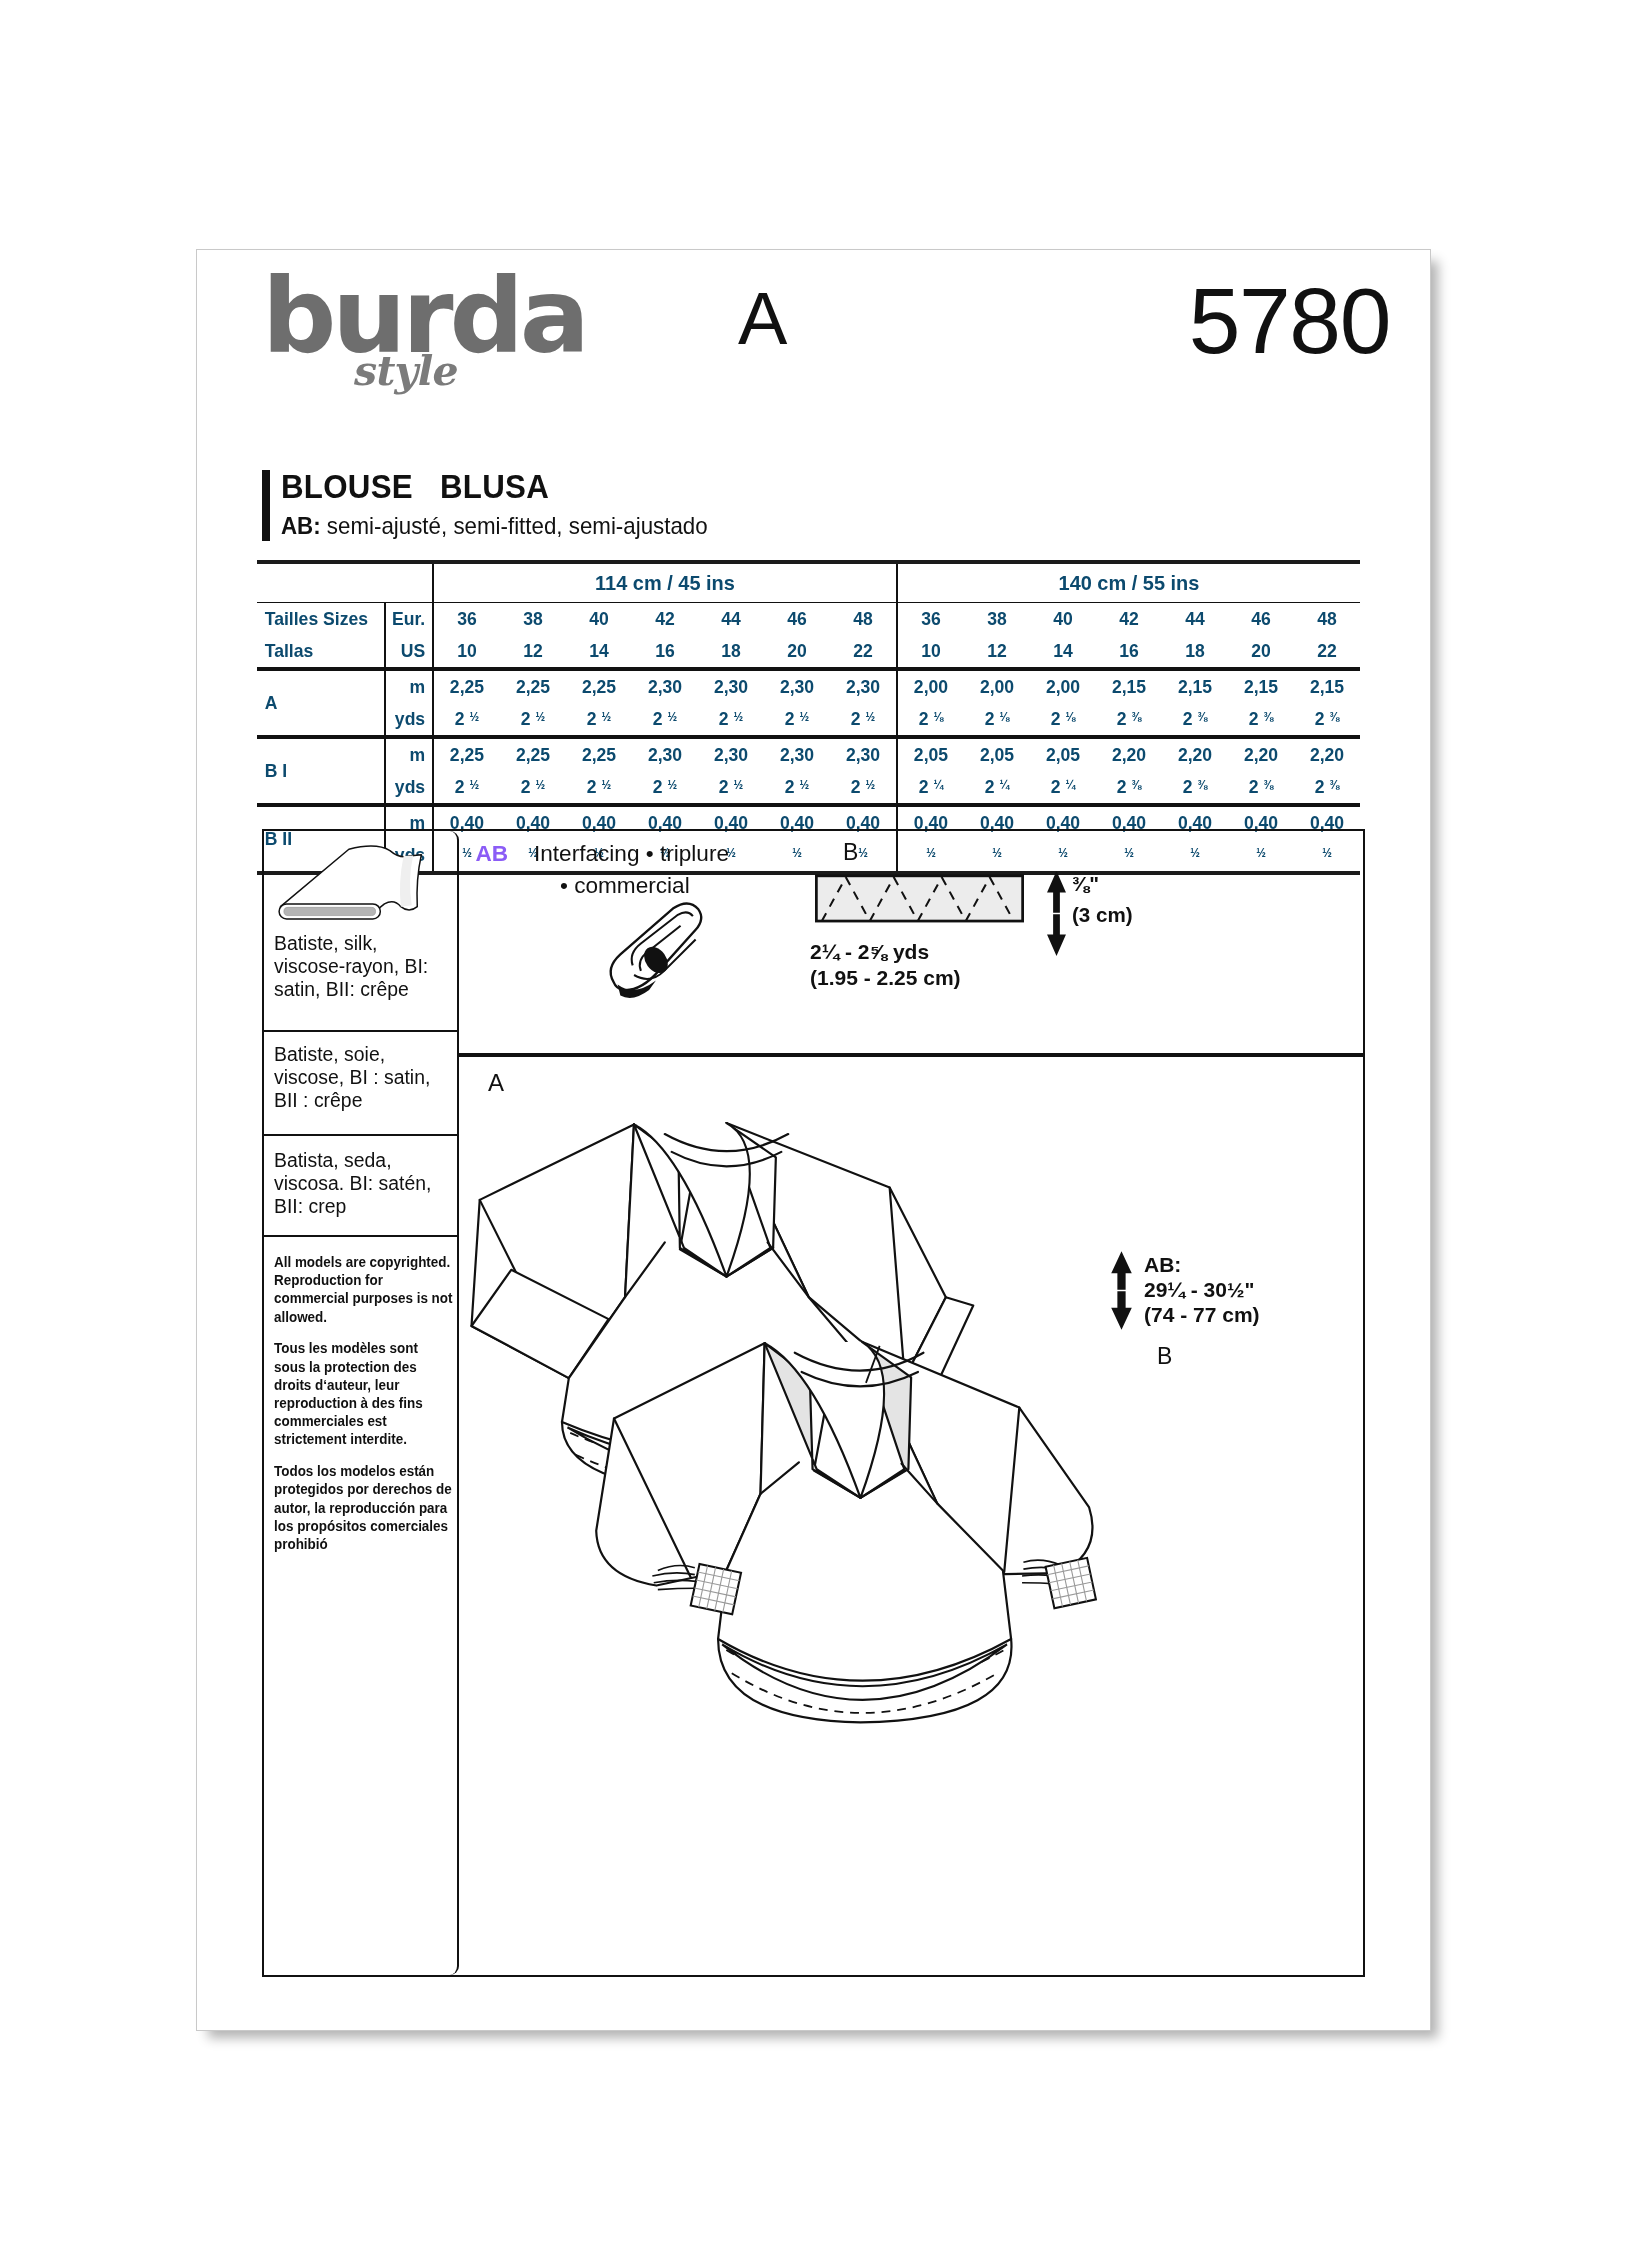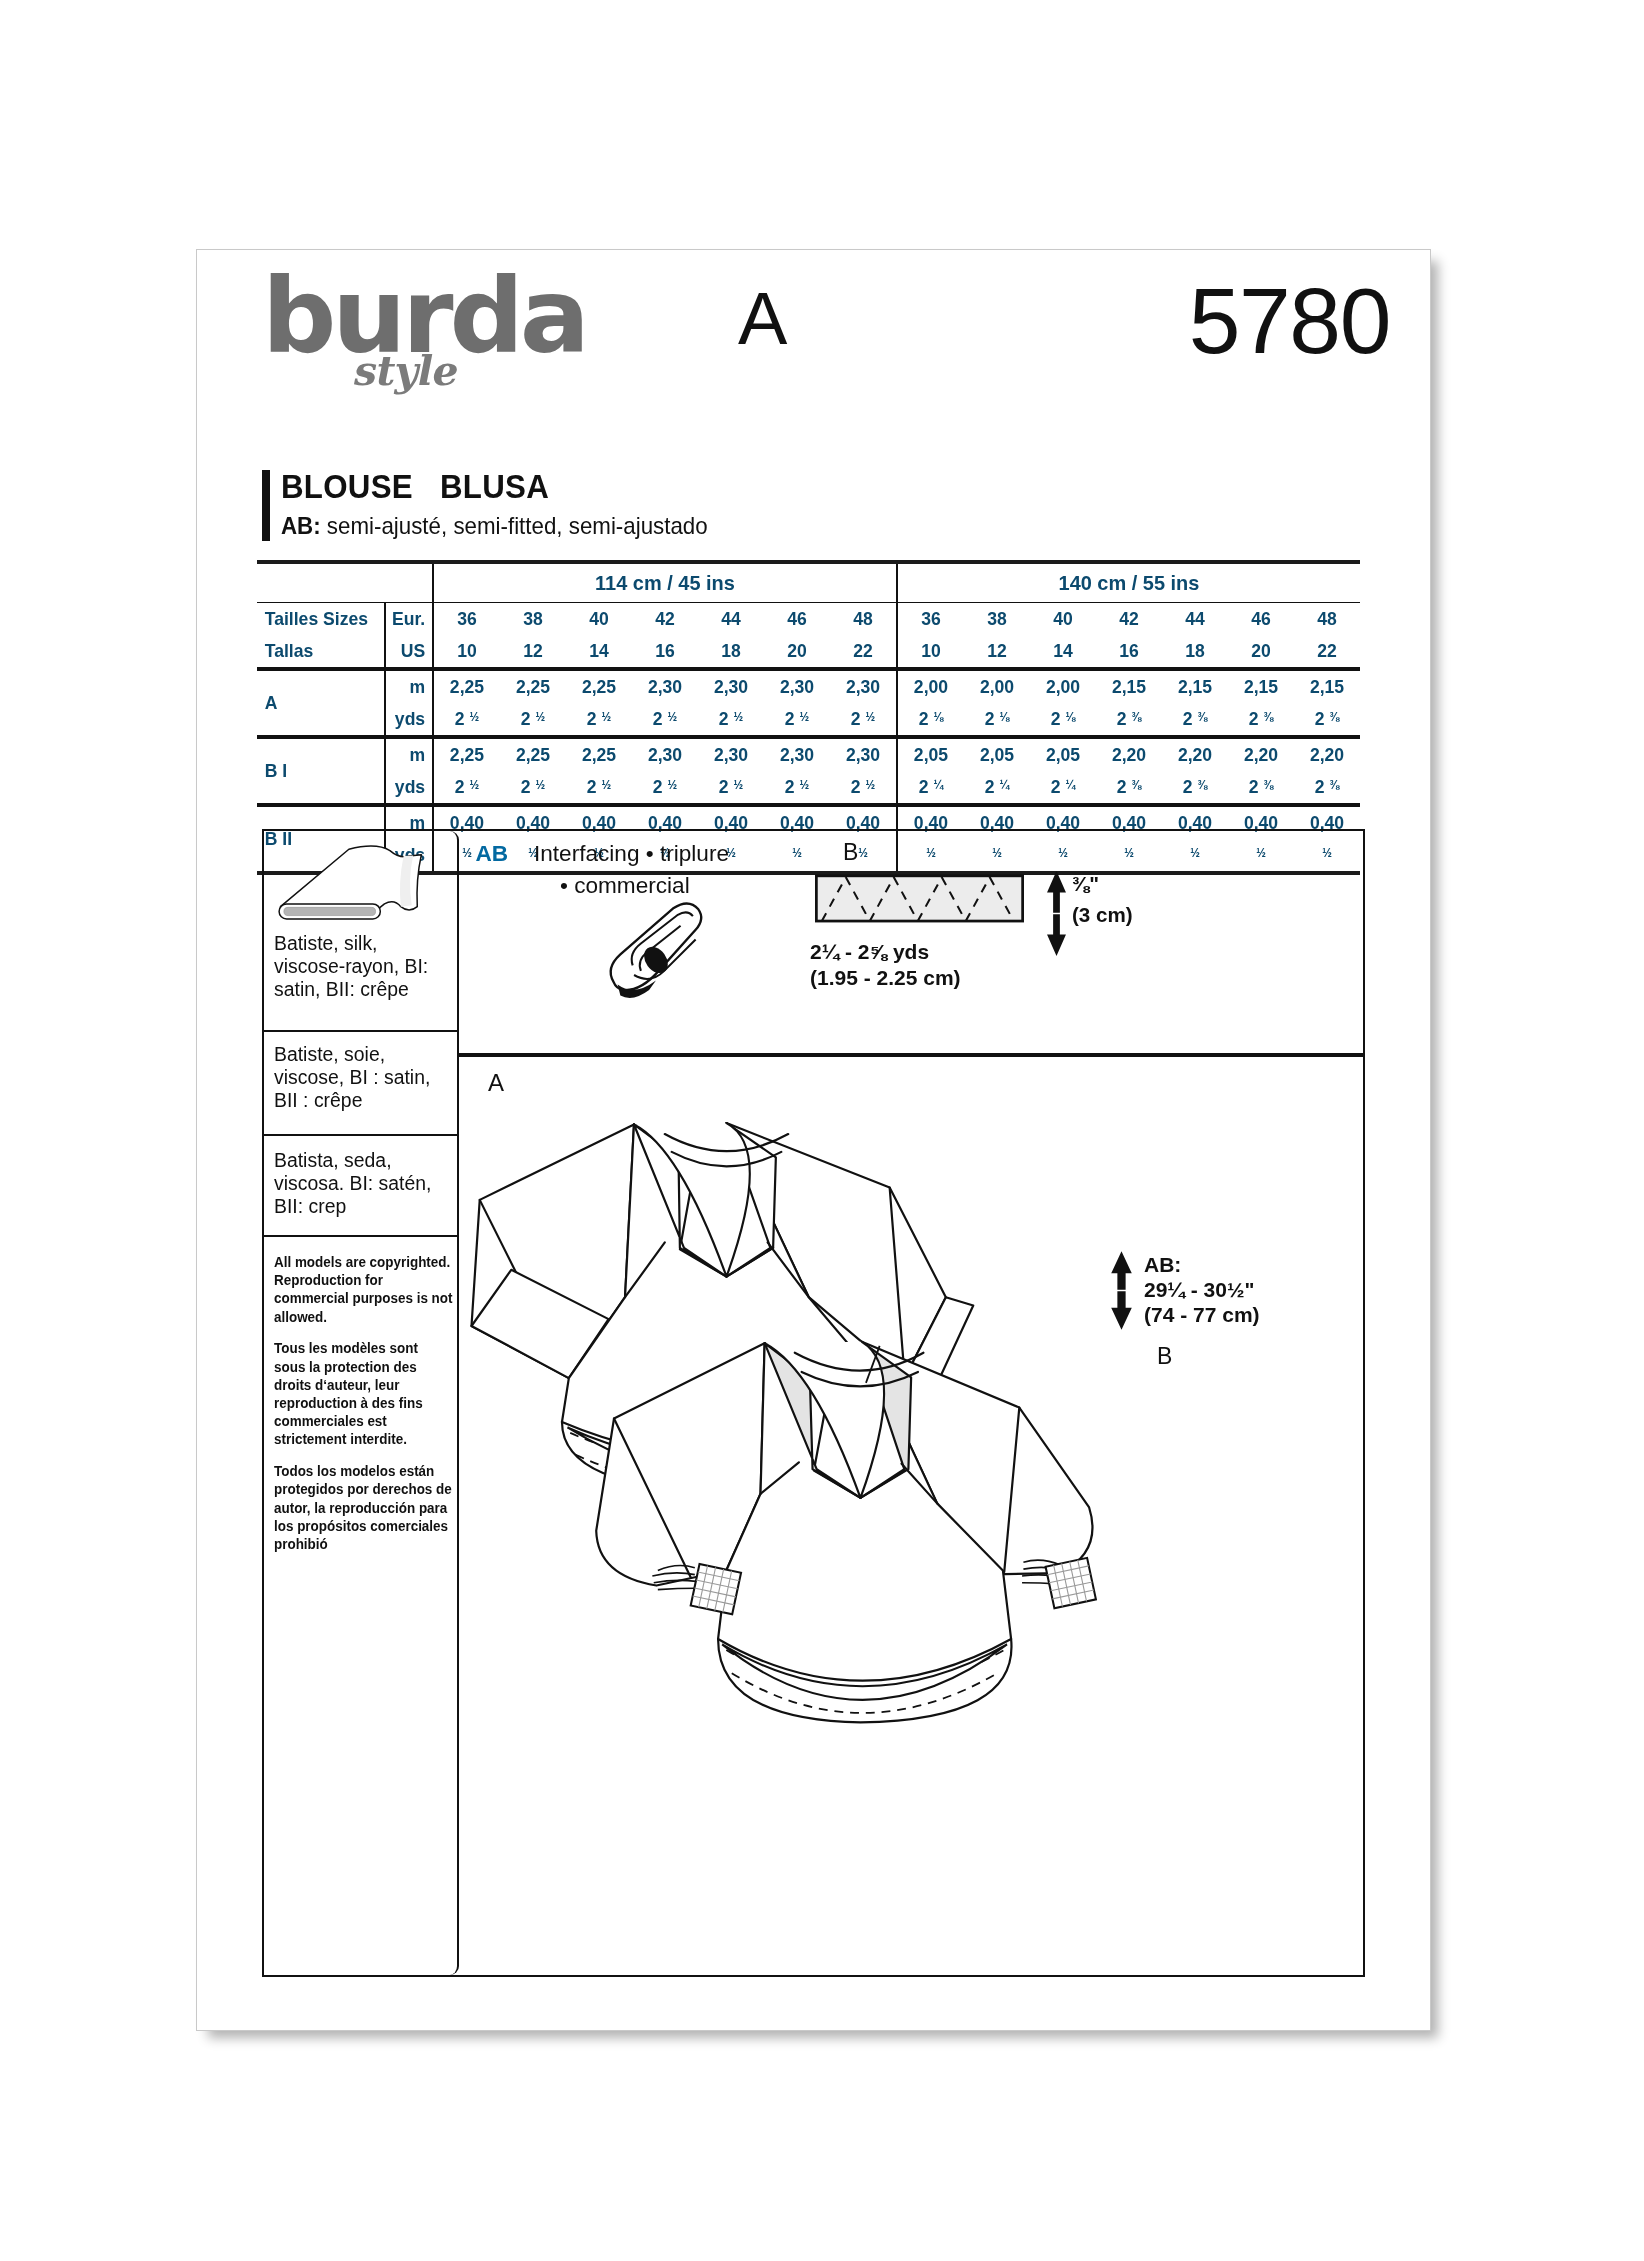--- a/index.html
+++ b/index.html
@@ -70,21 +70,21 @@
 
   .boltbox{position:absolute;left:11px;top:6.9px;width:171px;height:84px;}
   .fabtxt{position:absolute;left:9.6px;width:184px;font-size:20px;line-height:1.14;color:#111;
           transform:scaleX(.97);transform-origin:left top;}
   .fabsep{position:absolute;left:0;right:0;height:2.1px;background:#111;}
 
   .copy{position:absolute;left:9.6px;width:186px;font-size:14px;line-height:1.30;
         font-weight:700;color:#111;transform:scaleX(.96);transform-origin:left top;}
   .copy p{margin:0 0 13.7px 0;}
 
-  .ifLbl{position:absolute;left:16.4px;top:9.6px;font-size:22.6px;font-weight:700;color:#0369a1;}
+  .ifLbl{position:absolute;left:16.4px;top:9.6px;font-size:22.6px;font-weight:700;color:#8b5cf6;}
   .ifTxt1{position:absolute;left:75px;top:9.6px;font-size:22.6px;color:#111;white-space:nowrap;}
   .ifTxt2{position:absolute;left:101px;top:42px;font-size:22.6px;color:#111;white-space:nowrap;}
 
   .bLbl{position:absolute;left:384px;top:8.2px;font-size:23px;color:#111;}
   .trimbox{position:absolute;left:356px;top:42px;width:209px;height:55px;}
   .trimqty{position:absolute;left:351px;top:108px;font-size:21px;font-weight:700;color:#111;
            line-height:1.22;white-space:nowrap;}
   .arrowV{position:absolute;left:586px;top:38px;width:23px;height:89px;}
   .trimdim{position:absolute;left:613px;top:38px;font-size:20.6px;font-weight:700;color:#111;
            line-height:1.5;white-space:nowrap;}

